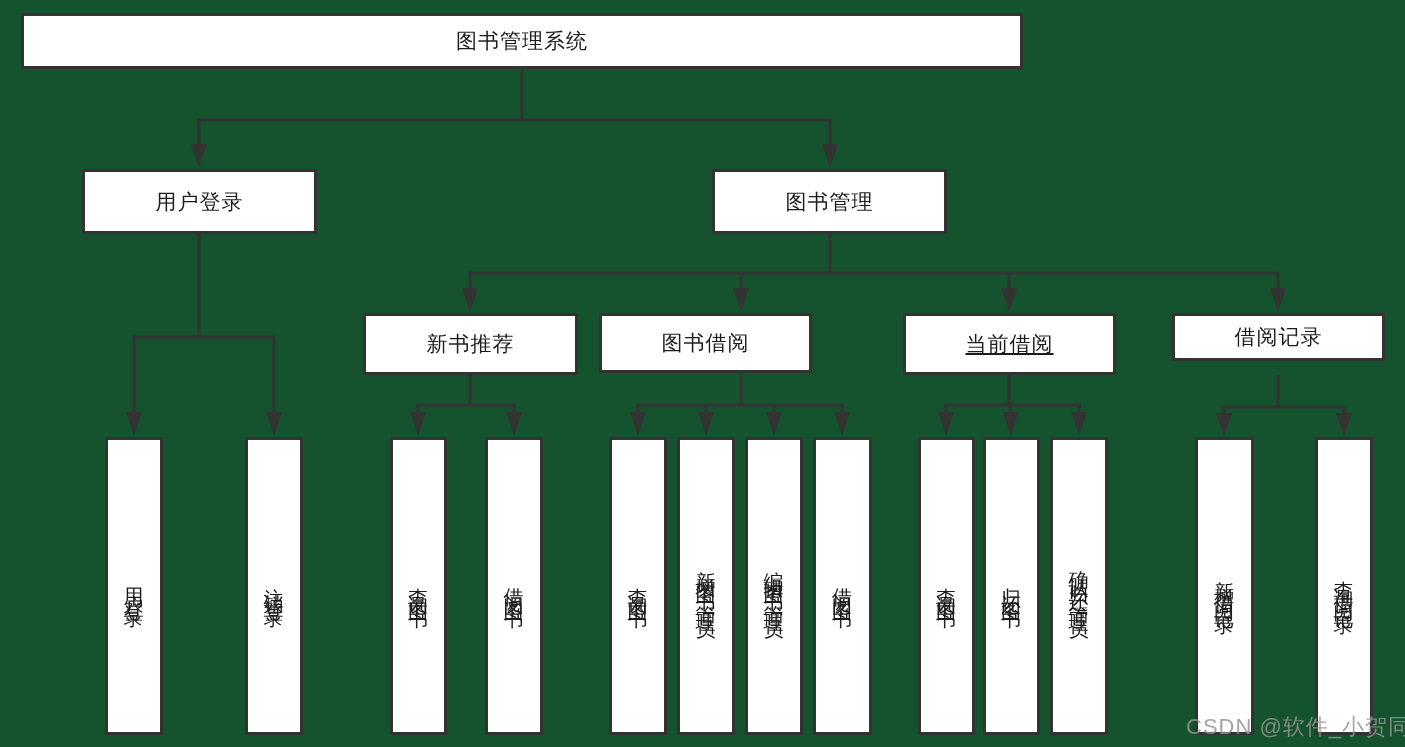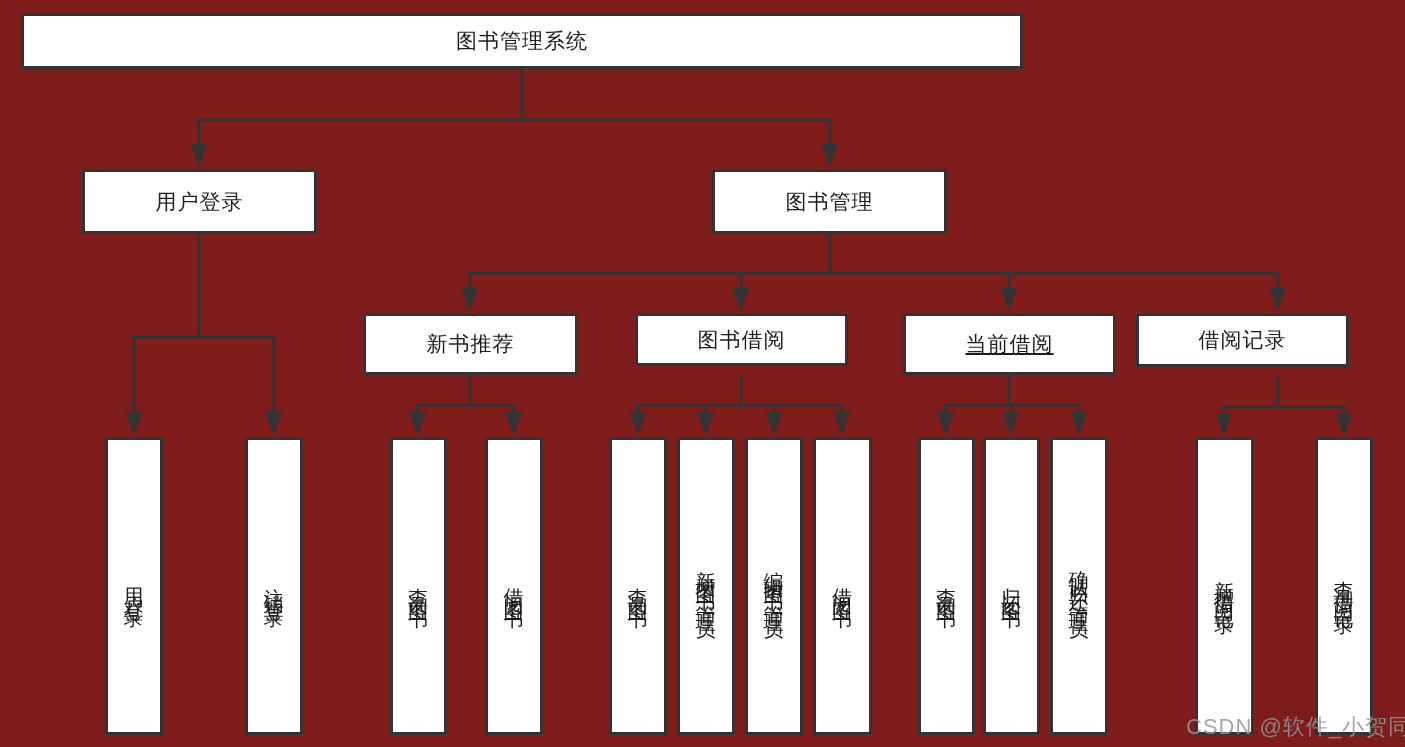--- a/index.html
+++ b/index.html
@@ -1,37 +1,37 @@
 <!DOCTYPE html>
 <html><head>
 <meta charset="utf-8">
 <style>
   html,body{margin:0;padding:0;background:#ffffff;}
   .stage{
-    position:relative;width:1405px;height:747px;background:#7f1d1d;overflow:hidden;
+    position:relative;width:1405px;height:747px;background:#14532d;overflow:hidden;
     font-family:"Liberation Sans","DejaVu Sans",sans-serif;color:#1c1c1c;
   }
   .wires{position:absolute;left:0;top:0;}
   .box{
     position:absolute;box-sizing:border-box;border:3px solid #333333;background:#ffffff;
     display:flex;align-items:center;justify-content:center;
     font-size:21px;color:#1c1c1c;letter-spacing:1px;
   }
   .leaf{
     writing-mode:vertical-rl;text-orientation:mixed;
     font-size:20px;letter-spacing:7px;line-height:1;
   }
   
   #b-root {left:21px;  top:13px;  width:1002px;height:56px;}
   #b-login{left:82px;  top:169px; width:235px; height:65px;}
   #b-mgmt {left:712px; top:169px; width:235px; height:65px;}
   #g1{left:363px; top:313px;width:215px;height:62px;}
-  #g2{left:635px; top:313px;width:213px;height:53px;}
+  #g2{left:599px; top:313px;width:213px;height:60px;}
   #g3{left:903px; top:313px;width:213px;height:62px;text-decoration:underline;}
-  #g4{left:1136px;top:313px;width:213px;height:54px;}
+  #g4{left:1172px;top:313px;width:213px;height:48px;}
   
   #f1 {left:105px; top:437px;width:58px;height:298px;}
   #f2 {left:245px; top:437px;width:58px;height:298px;}
   #f3 {left:390px; top:437px;width:57px;height:298px;}
   #f4 {left:485px; top:437px;width:58px;height:298px;}
   #f5 {left:609px; top:437px;width:58px;height:298px;}
   #f6 {left:677px; top:437px;width:58px;height:298px;}
   #f7 {left:745px; top:437px;width:58px;height:298px;}
   #f8 {left:813px; top:437px;width:59px;height:298px;}
   #f9 {left:918px; top:437px;width:57px;height:298px;}

